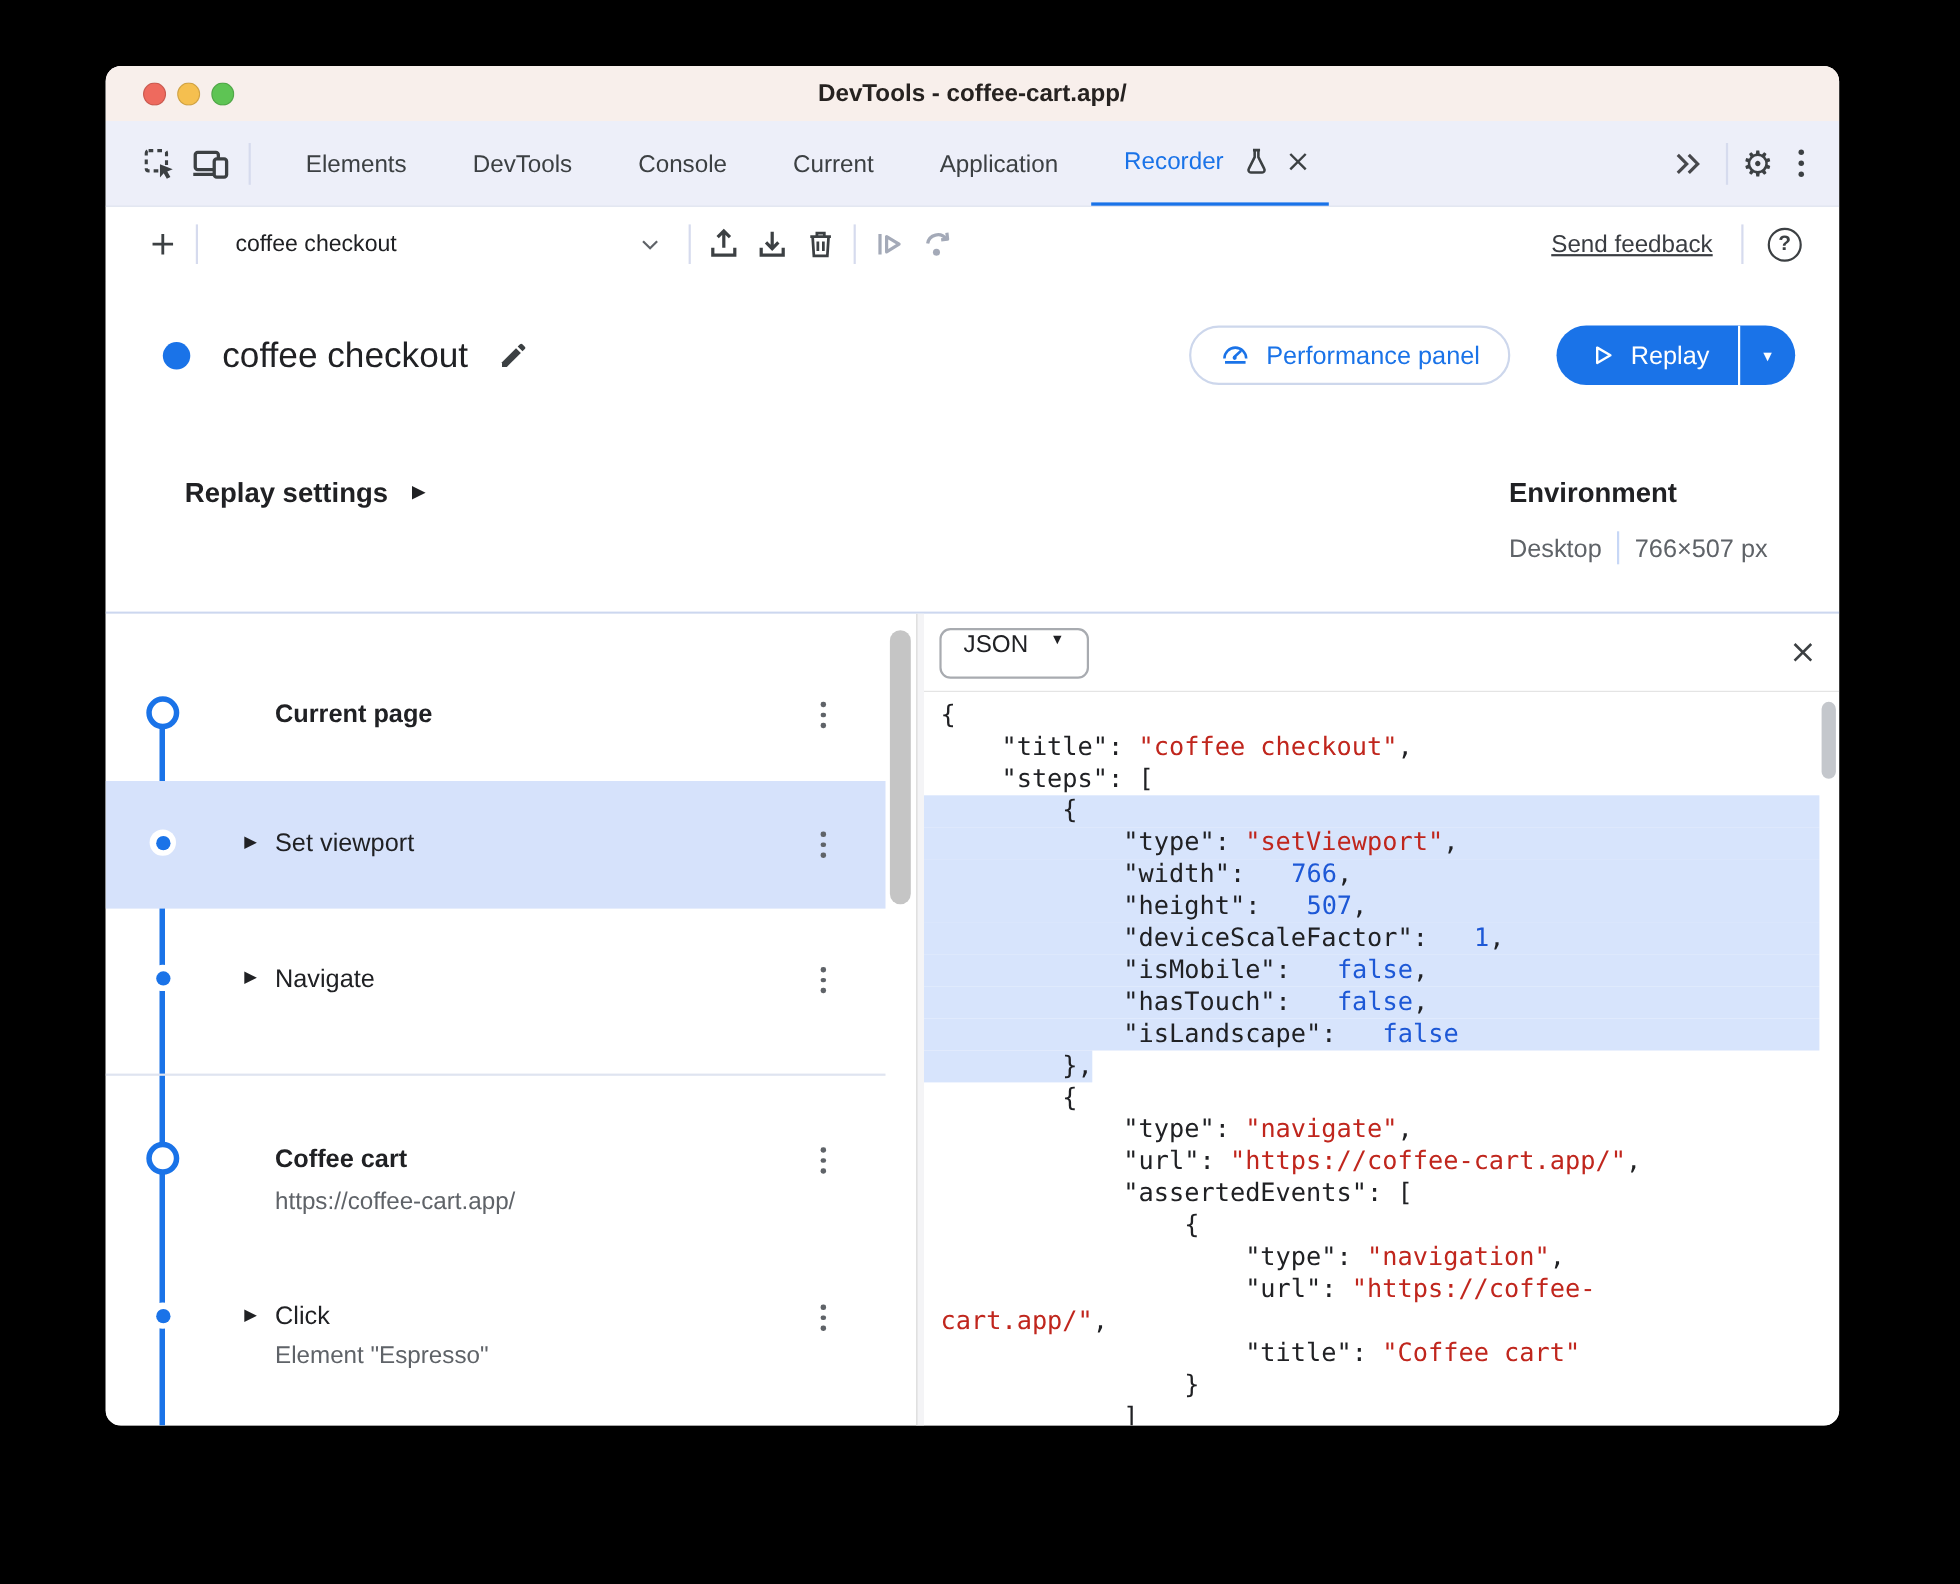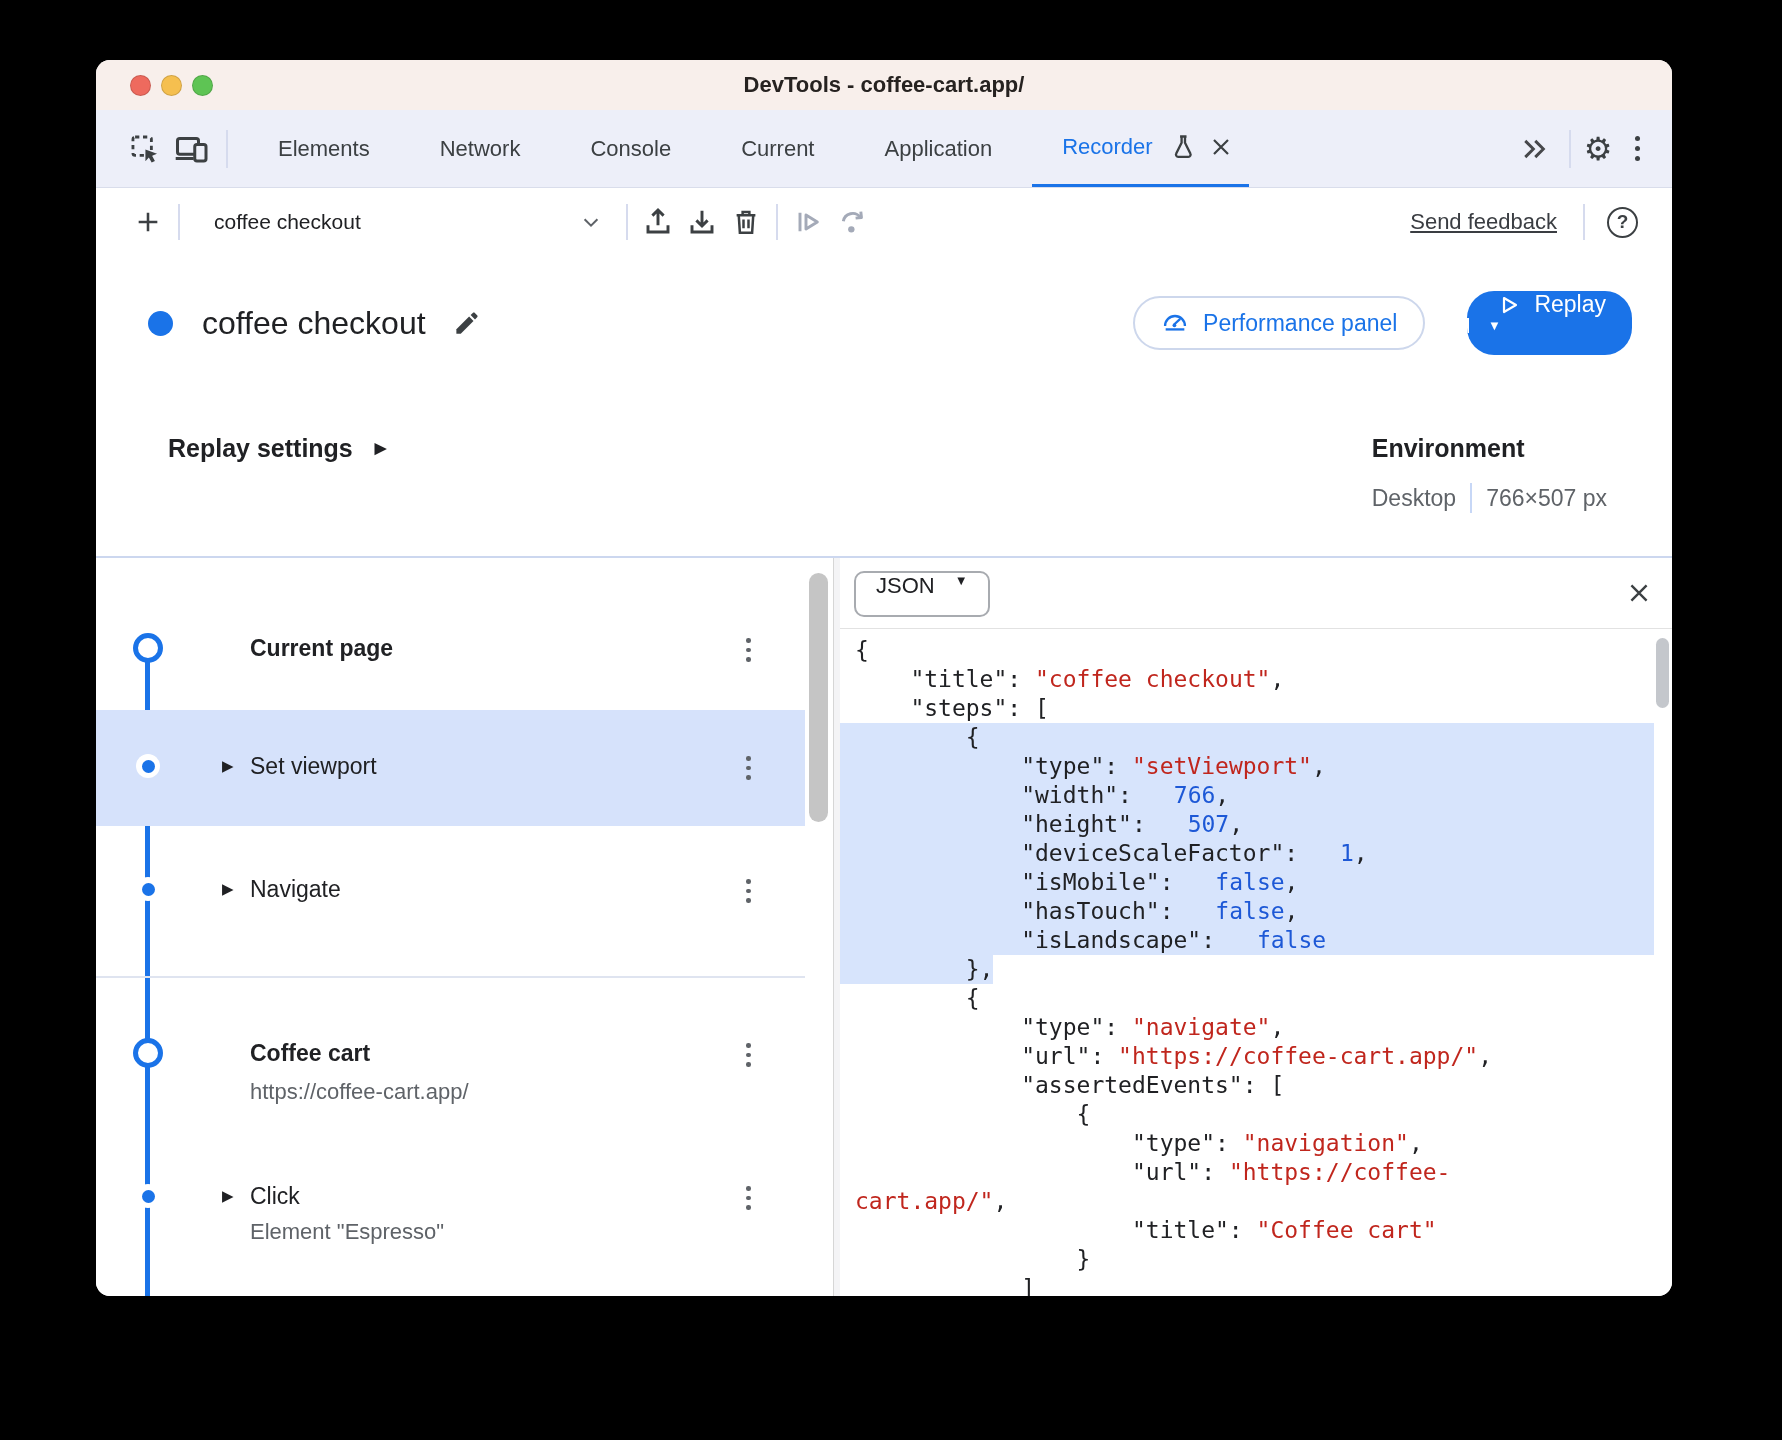--- a/index.html
+++ b/index.html
@@ -9,21 +9,21 @@
   
   .titlebar { height:50px; background:#f8efeb; position:relative; display:flex; align-items:center; }
   .traffic { position:absolute; left:34px; top:0; height:50px; display:flex; align-items:center; gap:10px; }
   .tl { width:21px; height:21px; border-radius:50%; border:1px solid rgba(0,0,0,.15); }
   .tl.red{background:#ee6a5e;} .tl.yellow{background:#f5bf4f;} .tl.green{background:#5ec454;}
   .win-title { width:100%; text-align:center; font-size:22px; font-weight:bold; color:#262220; }
   
   .tabbar { height:78px; background:#edeff9; border-bottom:1px solid #d9ddeb; display:flex; align-items:stretch; padding-left:30px; }
   .tb-icon { align-self:center; width:38px; height:38px; display:flex; align-items:center; justify-content:center; margin-right:8px; border-radius:4px; }
   .vdiv { align-self:center; width:2px; height:38px; background:#d6dbee; margin:0 8px; }
-  .tabs { display:flex; align-items:stretch; margin-left:12px;gap:10px; }
+  .tabs { display:flex; align-items:stretch; margin-left:12px; }
   .tab { display:flex; align-items:center; padding:0 30px; font-size:22px; color:#3c4043; cursor:default; }
   .tab.active { color:#1a73e8; border-bottom:3px solid #1a73e8; padding-right:16px; }
   .tab.active .flask { margin-left:16px; display:flex; }
   .tab .xbtn { margin-left:12px; display:flex; }
   .tabbar-right { margin-left:auto; display:flex; align-items:center; padding-right:22px; }
   .gear { font-size:32px; color:#3c4043; line-height:1; }
   .kebab-v { display:flex; flex-direction:column; gap:5px; padding:6px 10px; }
   .kebab-v i { width:5px; height:5px; border-radius:50%; background:#3c4043; }
   
   .toolbar { height:68px; display:flex; align-items:center; padding:0 34px 0 30px; background:#fff; }
@@ -33,21 +33,21 @@
   .spacer { flex:1; }
   .feedback { font-size:22px; color:#3a3d42; text-decoration:underline; margin-right:18px; }
   .help { width:31px; height:31px; border:2.5px solid #3c4043; border-radius:50%; display:flex; align-items:center; justify-content:center; margin-left:14px; }
   .help::after { content:"?"; font-size:19px; font-weight:bold; color:#3c4043; }
   
   .rec-header { height:134px; display:flex; align-items:center; padding:0 40px 0 52px; background:#fff; }
   .blue-dot { width:25px; height:25px; border-radius:50%; background:#1a73e8; }
   .rec-title { font-size:32px; color:#202124; margin-left:29px; }
   .pencil { margin-left:26px; display:flex; }
   .perf-btn { display:flex; align-items:center; gap:14px; height:54px; padding:0 26px; border:2px solid #cdd7ec; border-radius:27px; color:#1a73e8; font-size:23px; }
-  .replay-btn { display:flex; margin-left:42px; height:64px; border-radius:27px; background:#1a73e8; color:#fff; overflow:hidden;flex-direction:column; }
+  .replay-btn { display:flex; margin-left:42px; height:54px; border-radius:27px; background:#1a73e8; color:#fff; overflow:hidden; }
   .replay-main { display:flex; align-items:center; gap:13px; padding:0 26px 0 30px; font-size:23px; font-weight:500; }
   .replay-arrow { width:52px; display:flex; align-items:center; justify-content:center; border-left:2px solid #fff; font-size:13px; }
   
   .settings { height:168px; display:flex; justify-content:space-between; padding:40px 65px 0 72px; border-bottom:2px solid #ccd7ef; background:#fff; }
   .sec-title { font-size:25px; font-weight:bold; color:#202124; line-height:36px; display:flex; align-items:center; gap:22px; }
   .sec-title .tri { font-size:15px; color:#202124; }
   .sec-sub { margin-top:16px; display:flex; align-items:center; font-size:23px; color:#5f6368; line-height:32px; }
   .sub-div { width:2px; height:30px; background:#c7d7f6; margin:0 14px; }
   
   .content { display:flex; height:738px; background:#fff; }
@@ -112,21 +112,21 @@
           <path d="M1.8 18.4h12" stroke="#3c4043" stroke-width="2"></path>
           <rect x="14.5" y="9" width="7.5" height="11" rx="1.5" fill="#edeff9" stroke="#3c4043" stroke-width="2"></rect>
         </svg>
     </div>
     <div class="vdiv"></div>
     <div class="tabs">
         <div class="tab">
           <span>Elements</span>
         </div>
         <div class="tab">
-          <span>Network</span>
+          <span>DevTools</span>
         </div>
         <div class="tab">
           <span>Console</span>
         </div>
         <div class="tab">
           <span>Current</span>
         </div>
         <div class="tab">
           <span>Application</span>
         </div>

